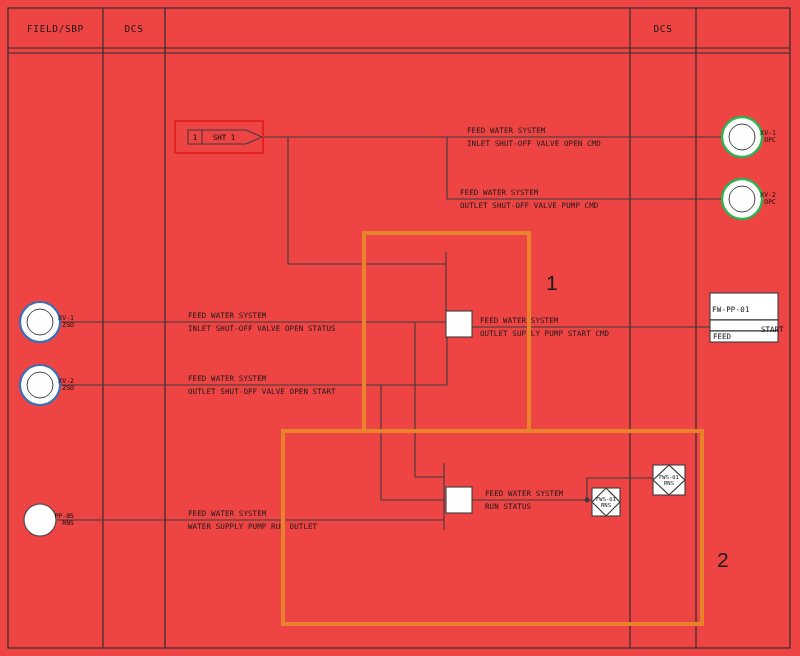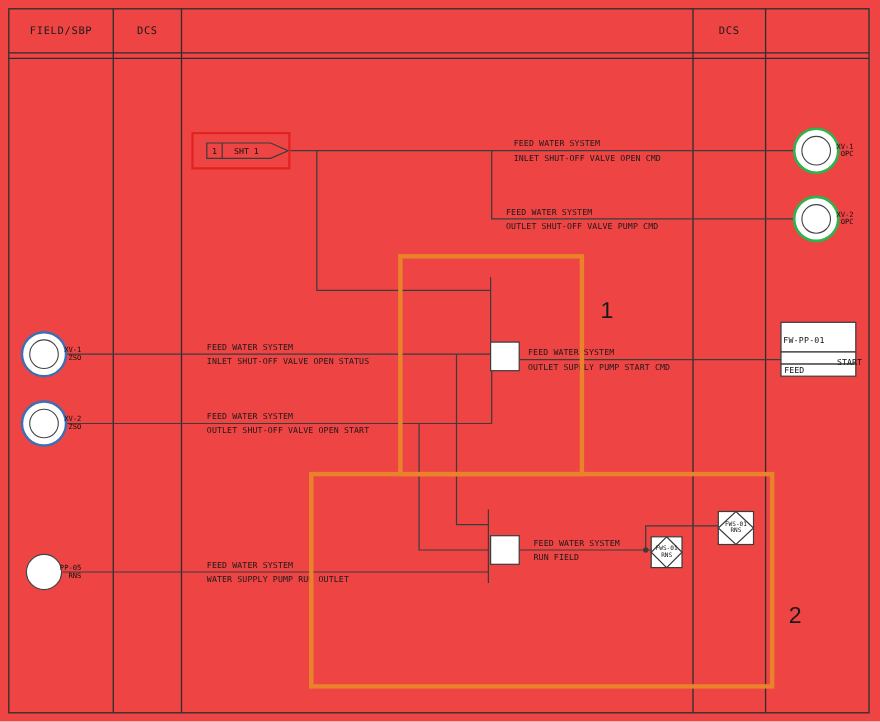--- a/index.html
+++ b/index.html
@@ -125,21 +125,21 @@
   <div class="lblpair" style="left:188px;top:372px;">
     <div>FEED WATER SYSTEM</div>
     <div>OUTLET SHUT-OFF VALVE OPEN START</div>
   </div>
   <div class="lblpair" style="left:480px;top:314px;">
     <div>FEED WATER SYSTEM</div>
     <div>OUTLET SUPPLY PUMP START CMD</div>
   </div>
   <div class="lblpair" style="left:485px;top:487px;">
     <div>FEED WATER SYSTEM</div>
-    <div>RUN FIELD</div>
+    <div>RUN STATUS</div>
   </div>
   <div class="lblpair" style="left:188px;top:507px;">
     <div>FEED WATER SYSTEM</div>
     <div>WATER SUPPLY PUMP RUN OUTLET</div>
   </div>
 
   <div class="bubtxt" style="left:22px;top:304px;width:36px;height:36px;">
     <span>XV-1</span>
     <span>ZSO</span>
   </div>

